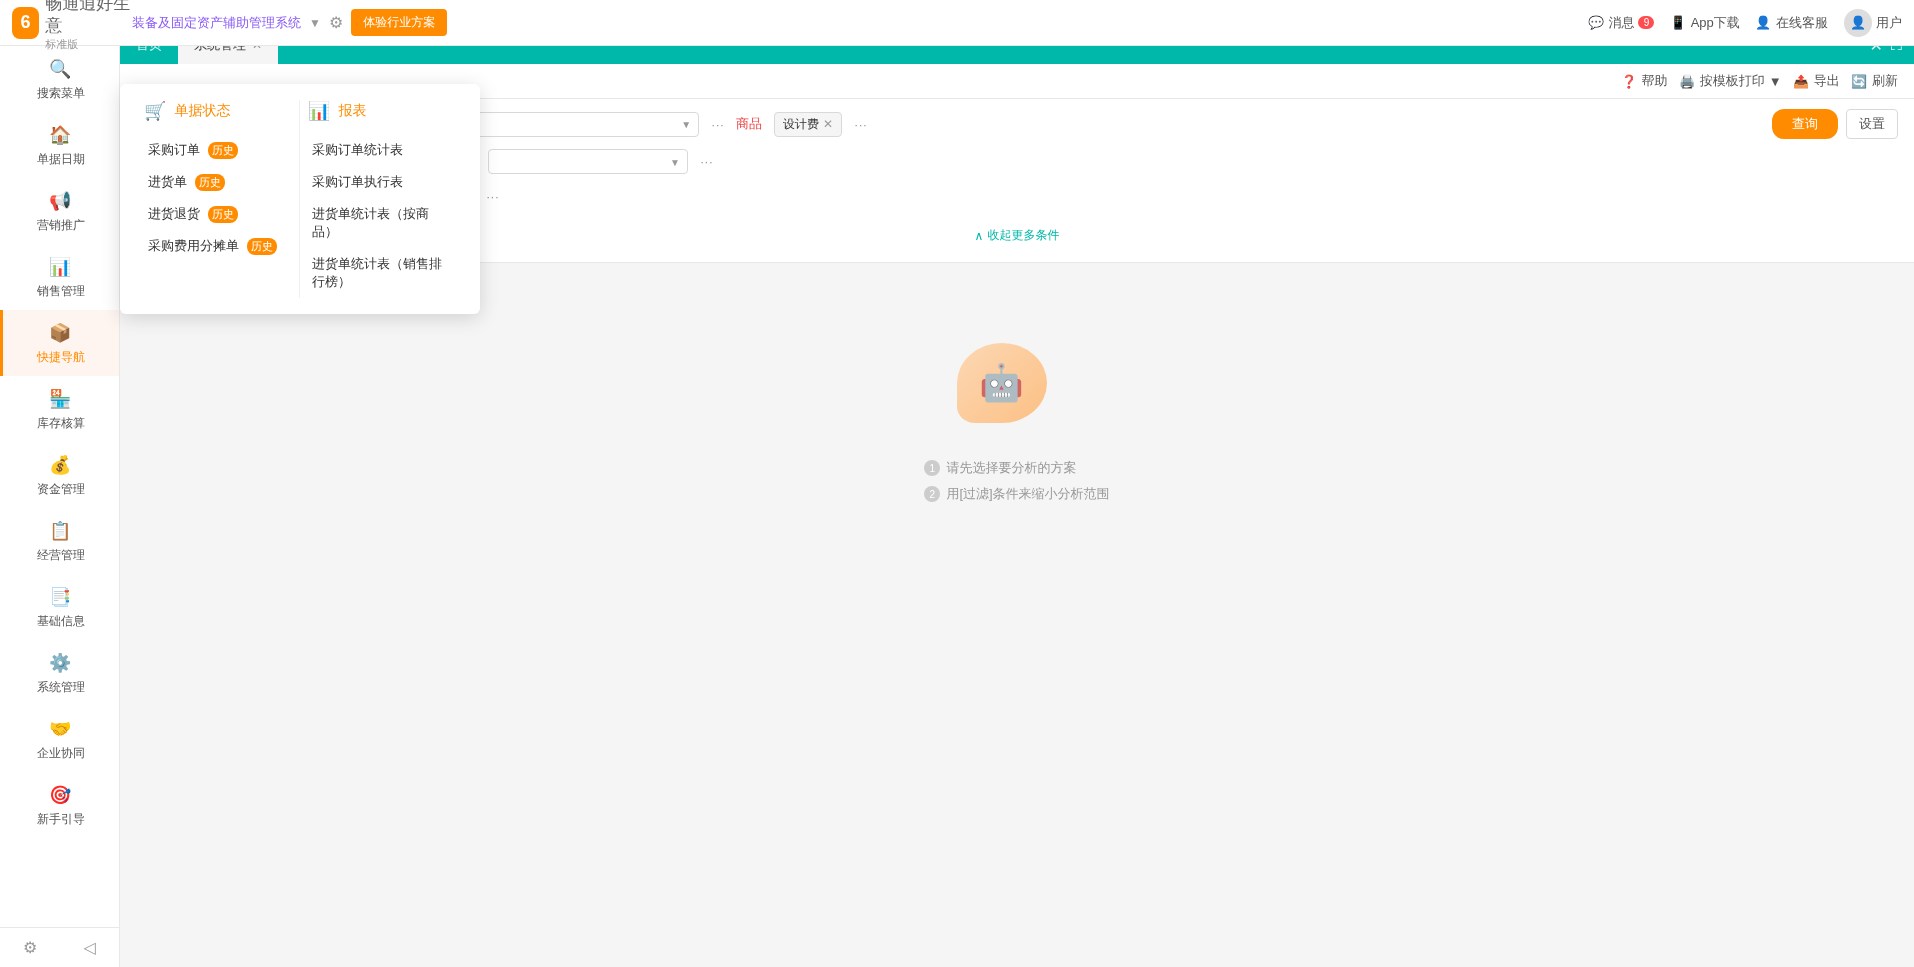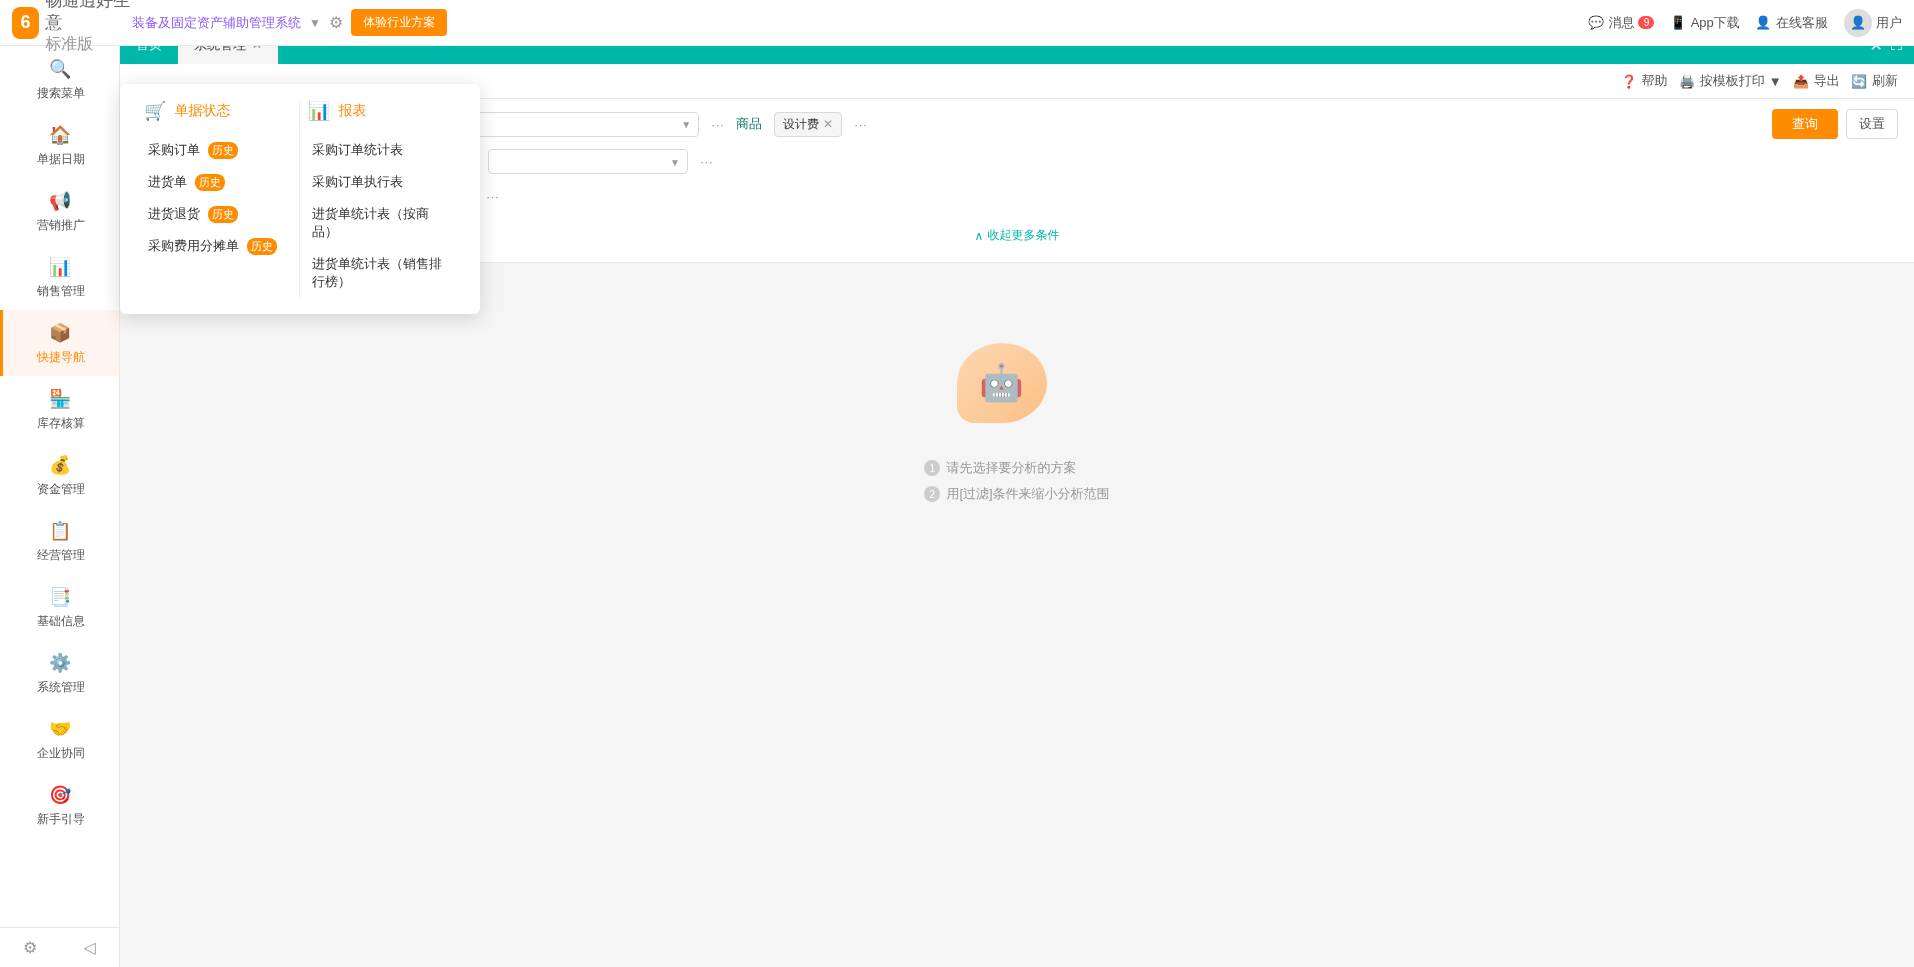--- a/index.html
+++ b/index.html
@@ -24,21 +24,21 @@
       gap: 6px;
     }
     .logo-icon {
       width: 32px; height: 32px;
       background: #ff8c00;
       border-radius: 8px;
       display: flex; align-items: center; justify-content: center;
       color: white; font-size: 18px; font-weight: bold;
     }
     .logo-text { font-size: 17px; color: #666; line-height: 1.3; }
-    .logo-sub { font-size: 16px; color: #999; }
+    .logo-sub { font-size: 11px; color: #999; }
     .header-center {
       flex: 1;
       display: flex;
       align-items: center;
       gap: 8px;
     }
     .system-title {
       font-size: 13px; color: #8b5cf6;
     }
     .dropdown-arrow {
@@ -165,21 +165,21 @@
       display: flex;
       flex-direction: column;
       gap: 10px;
     }
     .filter-row {
       display: flex;
       align-items: center;
       gap: 12px;
     }
     .filter-label {
-      color: #0f766e; font-size: 13px; white-space: nowrap; font-family: Liberation Serif, serif;
+      color: #ef4444; font-size: 13px; white-space: nowrap; font-family: Liberation Serif, serif;
     }
     .filter-select {
       border: 1px solid #d9d9d9;
       border-radius: 4px;
       padding: 4px 24px 4px 8px;
       font-size: 13px;
       color: #333;
       background: white;
       cursor: pointer;
       min-width: 180px;
@@ -200,21 +200,21 @@
       border-radius: 4px; padding: 3px 8px; font-size: 12px;
     }
     .filter-tag-close { cursor: pointer; color: #999; }
     .filter-dots { color: #999; cursor: pointer; }
     .toolbar-right {
       margin-left: auto;
       display: flex; align-items: center; gap: 8px;
     }
     .btn-query {
       background: #ff8c00; color: white;
-      border: none; border-radius: 4px;
+      border: none; border-radius: 12px;
       padding: 6px 20px; font-size: 13px; cursor: pointer;
     }
     .btn-settings {
       background: white; color: #555;
       border: 1px solid #d9d9d9; border-radius: 4px;
       padding: 5px 12px; font-size: 13px; cursor: pointer;
     }
     .top-toolbar {
       display: flex; align-items: center; gap: 12px;
       padding: 8px 16px;

